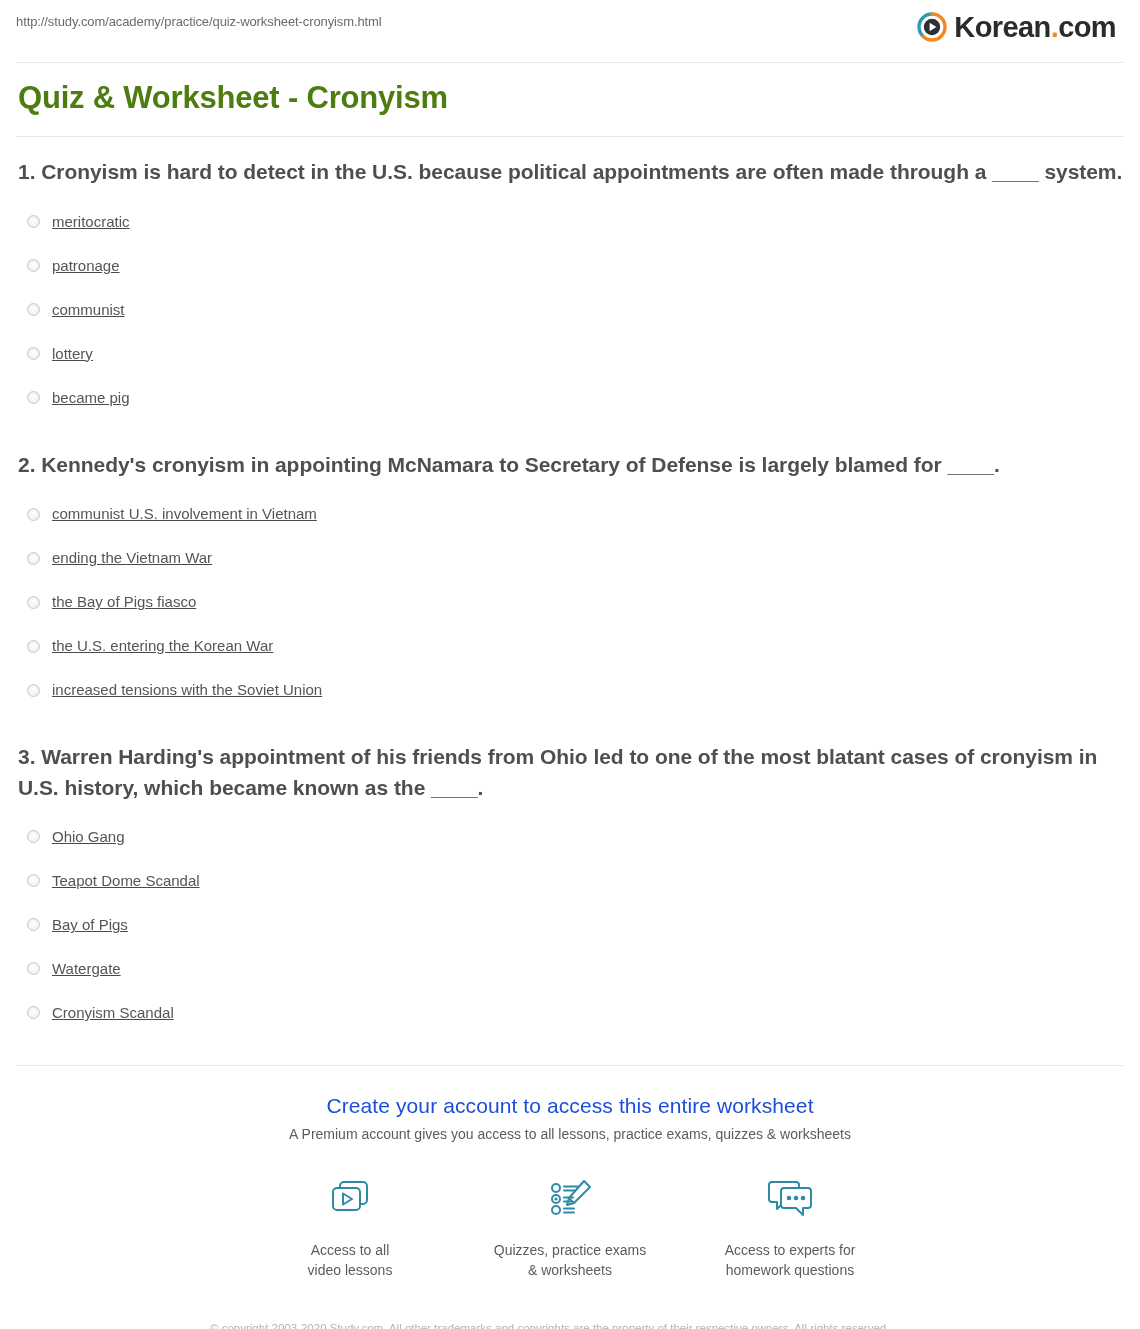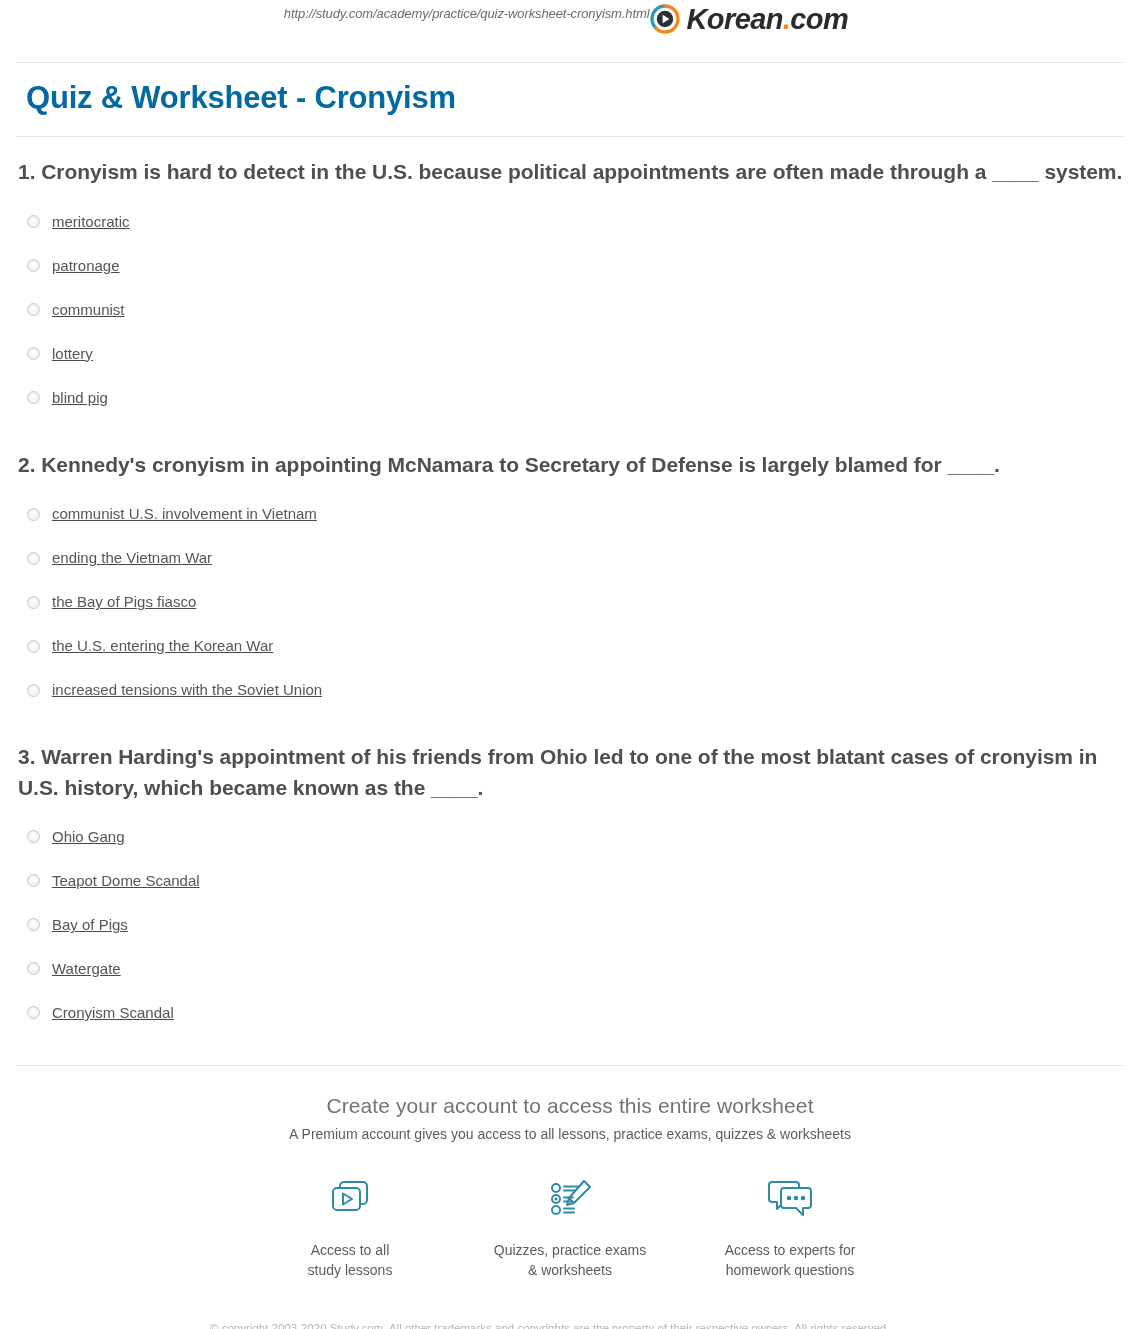--- a/index.html
+++ b/index.html
@@ -19,23 +19,22 @@
   .page {
     width: 1140px;
     padding: 0 16px;
   }
 
   
   .header {
     height: 62px;
     display: flex;
     align-items: flex-start;
-    justify-content: center;
-    padding-top: 4px;
-    font-style: italic;
+    justify-content: space-between;
+    padding-top: 12px;
   }
   .url {
     font-size: 13px;
     color: #6b6b6b;
     letter-spacing: -0.1px;
     line-height: 1.2;
     padding-top: 2px;
   }
   .logo {
     display: flex;
@@ -61,22 +60,22 @@
   
   .divider {
     height: 1px;
     background: #e6e6e6;
     width: 1108px;
     margin: 0 auto;
   }
   h1.page-title {
     font-size: 31px;
     font-weight: 700;
-    color: #0369a1;
-    margin: 16px 0 20px 10px;
+    color: #4d7c0f;
+    margin: 16px 0 20px 2px;
     letter-spacing: -0.2px;
     line-height: 1.2;
   }
 
   
   .quiz { padding-top: 20px; }
   .question-block { margin-bottom: 30px; }
   .question-text {
     font-size: 21px;
     font-weight: 700;
@@ -109,21 +108,21 @@
     line-height: 1.3;
   }
 
   
   .cta {
     text-align: center;
     padding-top: 28px;
   }
   .cta-title {
     font-size: 21px;
-    color: #737373;
+    color: #1d4ed8;
     font-weight: 400;
     margin: 0 0 8px 0;
     letter-spacing: 0.1px;
     text-align: center;
   }
   .cta-sub {
     font-size: 14px;
     color: #5c5c5c;
     margin: 0;
   }
@@ -204,21 +203,21 @@
         <li class="option">
           <span class="radio"></span>
           <span class="option-label">communist</span>
         </li>
         <li class="option">
           <span class="radio"></span>
           <span class="option-label">lottery</span>
         </li>
         <li class="option">
           <span class="radio"></span>
-          <span class="option-label">blind pig</span>
+          <span class="option-label">became pig</span>
         </li>
       </ul>
     </div>
 
     <div class="question-block">
       <p class="question-text">2. Kennedy's cronyism in appointing McNamara to Secretary of Defense is largely blamed for ____.</p>
       <ul class="options">
         <li class="option">
           <span class="radio"></span>
           <span class="option-label">communist U.S. involvement in Vietnam</span>
@@ -280,21 +279,21 @@
 
       <div class="feature">
         <div class="feature-icon">
           <svg width="56" height="46" viewBox="0 0 56 46" aria-hidden="true">
             <rect x="18" y="5" width="27" height="22" rx="4" fill="none" stroke="#2e8ba6" stroke-width="2"></rect>
             <rect x="11" y="11" width="27" height="22" rx="4" fill="#ffffff" stroke="#2e8ba6" stroke-width="2"></rect>
             <path d="M21 16.5 L30 22 L21 27.5 Z" fill="none" stroke="#2e8ba6" stroke-width="2" stroke-linejoin="round"></path>
           </svg>
         </div>
         <div class="feature-label">Access to all
-study lessons</div>
+video lessons</div>
       </div>
 
       <div class="feature">
         <div class="feature-icon">
           <svg width="56" height="46" viewBox="0 0 56 46" aria-hidden="true">
             <circle cx="14" cy="11" r="4" fill="none" stroke="#2e8ba6" stroke-width="2"></circle>
             <circle cx="14" cy="22" r="4" fill="none" stroke="#2e8ba6" stroke-width="2"></circle>
             <circle cx="14" cy="22" r="1.6" fill="#2e8ba6"></circle>
             <circle cx="14" cy="33" r="4" fill="none" stroke="#2e8ba6" stroke-width="2"></circle>
             <line x1="22" y1="9.5" x2="36" y2="9.5" stroke="#2e8ba6" stroke-width="2" stroke-linecap="round"></line>

